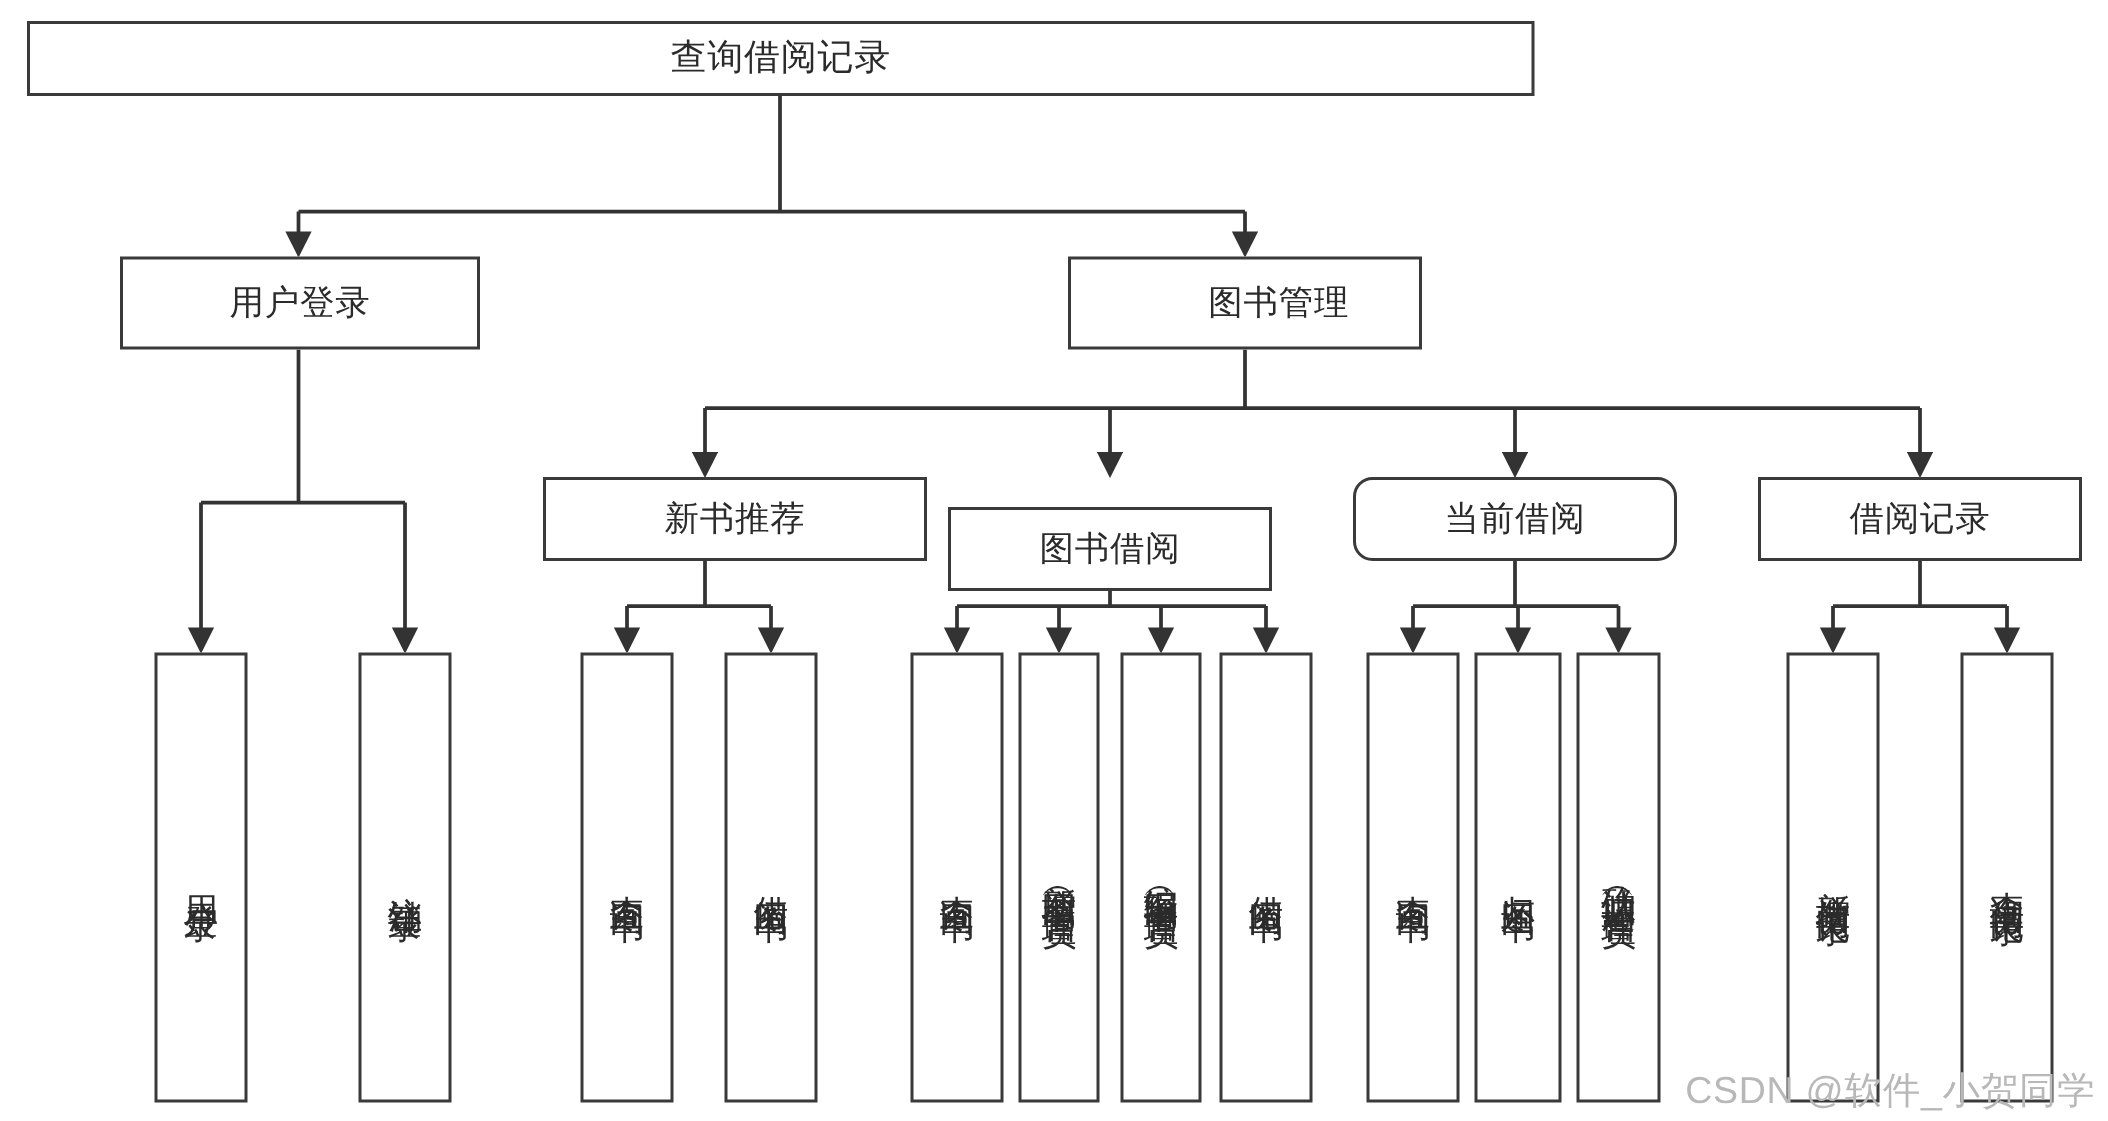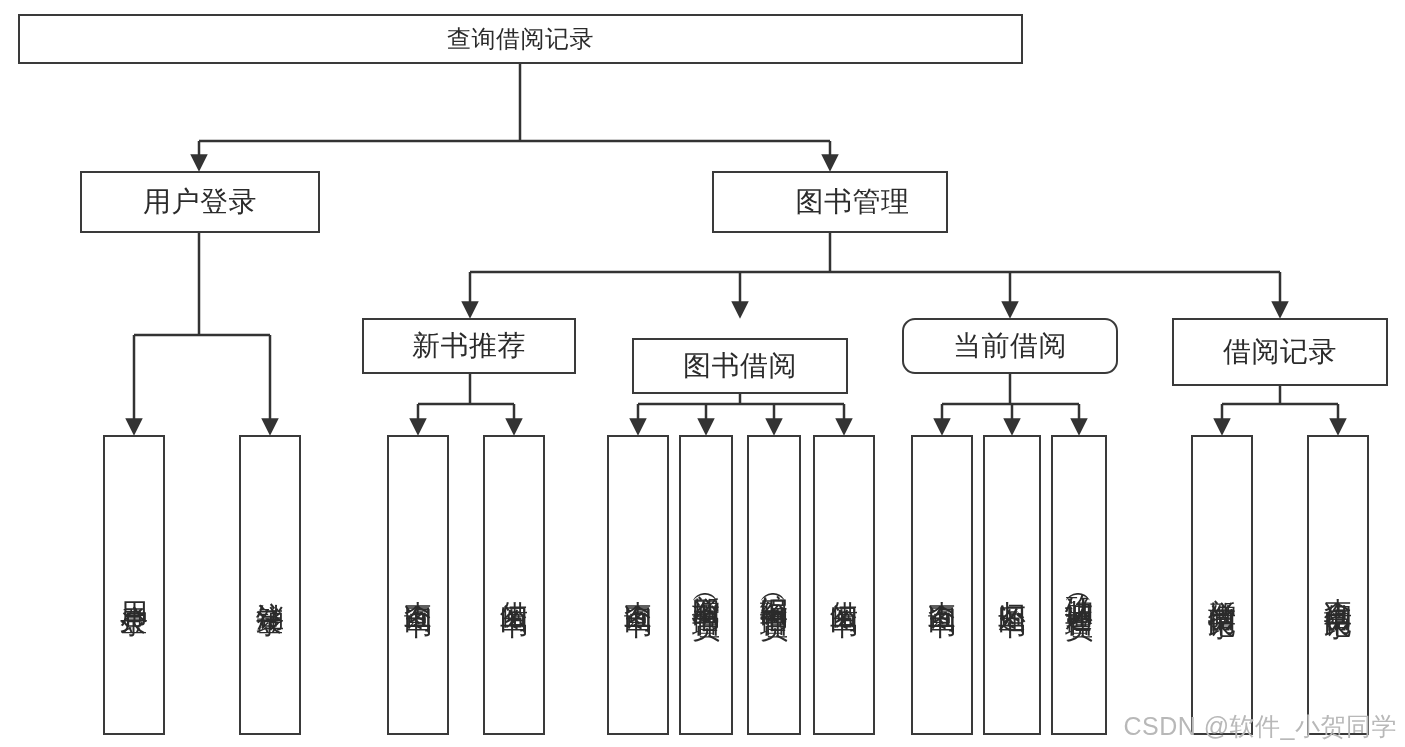--- a/index.html
+++ b/index.html
@@ -30,21 +30,21 @@
     box-sizing: border-box;
     background: #ffffff;
     border: 2.5px solid #3a3a3a;
     display: flex;
     align-items: center;
     justify-content: center;
     overflow: hidden;
   }
   .node-label {
     color: #2b2b2b;
-    font-size: 28px;
+    font-size: 23px;
     line-height: 1.18;
     letter-spacing: 0.5px;
     white-space: nowrap;
     text-align: center;
   }
   .node.vertical .node-label {
     writing-mode: vertical-rl;
     text-orientation: upright;
     -webkit-writing-mode: vertical-rl;
     letter-spacing: 3px;
@@ -123,30 +123,30 @@
     <span class="node-label">查询借阅记录</span>
   </div>
 
   <div class="node" style="left:80px; top:171px; width:240px; height:62px;">
     <span class="node-label">用户登录</span>
   </div>
   <div class="node" style="left:712px; top:171px; width:236px; height:62px;padding-left:45px;">
     <span class="node-label">图书管理</span>
   </div>
 
-  <div class="node" style="left:362px; top:318px; width:214px; height:56px;">
+  <div class="node" style="left:362px; top:318px; width:256px; height:56px;">
     <span class="node-label">新书推荐</span>
   </div>
   <div class="node" style="left:632px; top:314px; width:216px; height:56px;margin-top:24px;">
     <span class="node-label">图书借阅</span>
   </div>
   <div class="node" style="left:902px; top:318px; width:216px; height:56px;border-radius:13px;">
     <span class="node-label">当前借阅</span>
   </div>
-  <div class="node" style="left:1172px; top:318px; width:216px; height:68px;">
+  <div class="node" style="left:1172px; top:318px; width:216px; height:56px;">
     <span class="node-label">借阅记录</span>
   </div>
 
   <div class="node vertical" style="left:103px; top:435px; width:62px; height:300px;">
     <span class="node-label">用户登录</span>
   </div>
   <div class="node vertical" style="left:239px; top:435px; width:62px; height:300px;">
     <span class="node-label">注销登录</span>
   </div>
   <div class="node vertical" style="left:387px; top:435px; width:62px; height:300px;">

